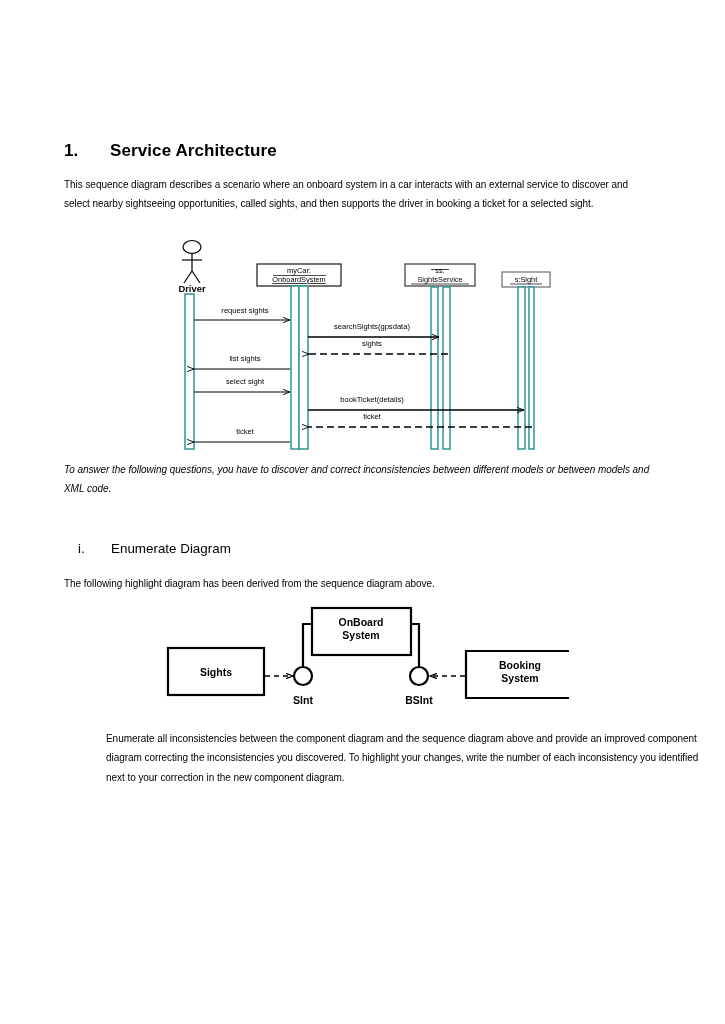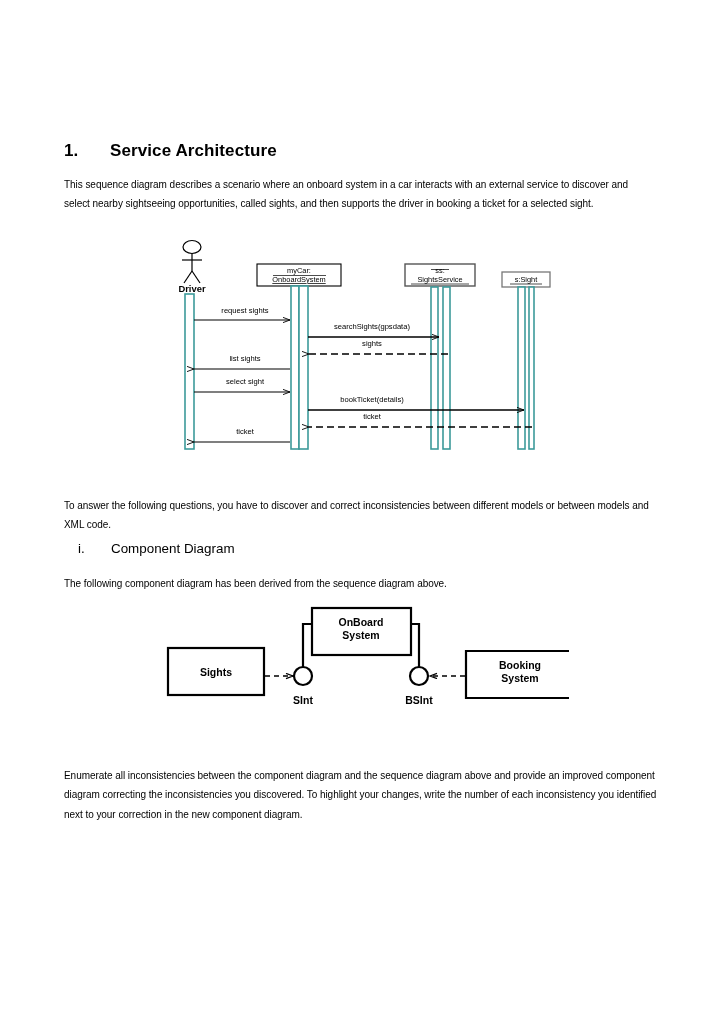--- a/index.html
+++ b/index.html
@@ -37,33 +37,33 @@
   }
   .para {
     position: absolute;
     left: 64px;
     width: 590px;
     font-size: 10px;
     line-height: 19.3px;
     letter-spacing: -0.05px;
   }
   #para-intro { top: 175px; }
-  #para-answer { top: 496px; }
+  #para-answer { top: 460px; font-style: italic; }
   .subheading-row {
     position: absolute;
     left: 78px;
     top: 541px;
     font-size: 13.4px;
   }
   .subheading-num {
     display: inline-block;
     width: 33px;
   }
   #para-derived { top: 574px; }
-  #para-enumerate { top: 766px; width: 594px; }
+  #para-enumerate { top: 729px; width: 594px; margin-left: 42px; }
 
   
   .diagram {
     position: absolute;
     display: block;
   }
   #sequence-diagram {
     left: 160px;
     top: 234px;
     width: 410px;
@@ -201,24 +201,24 @@
 
     <g>
       <text class="lbl msg-label" x="85" y="200" text-anchor="middle">ticket</text>
       <line x1="130" y1="208" x2="34" y2="208" stroke="#000" stroke-width="1.1" marker-end="url(#arrowOpenL)"></line>
     </g>
   </svg>
 
   <div class="para" id="para-answer">To answer the following questions, you have to discover and correct inconsistencies between different models or between models and XML code.</div>
 
   <div class="subheading-row">
-    <span class="subheading-num">i.</span><span>Component Diagram</span>
+    <span class="subheading-num">i.</span><span>Enumerate Diagram</span>
   </div>
 
-  <div class="para" id="para-derived">The following component diagram has been derived from the sequence diagram above.</div>
+  <div class="para" id="para-derived">The following highlight diagram has been derived from the sequence diagram above.</div>
 
   <svg class="diagram" id="component-diagram" viewBox="0 0 410 115">
     <defs>
       <marker id="cArrow" markerWidth="9" markerHeight="9" refX="8" refY="3.2" orient="auto" markerUnits="userSpaceOnUse">
         <path d="M1,0.6 L8,3.2 L1,5.8" fill="none" stroke="#000" stroke-width="1.3"></path>
       </marker>
     </defs>
 
     
     <g>

